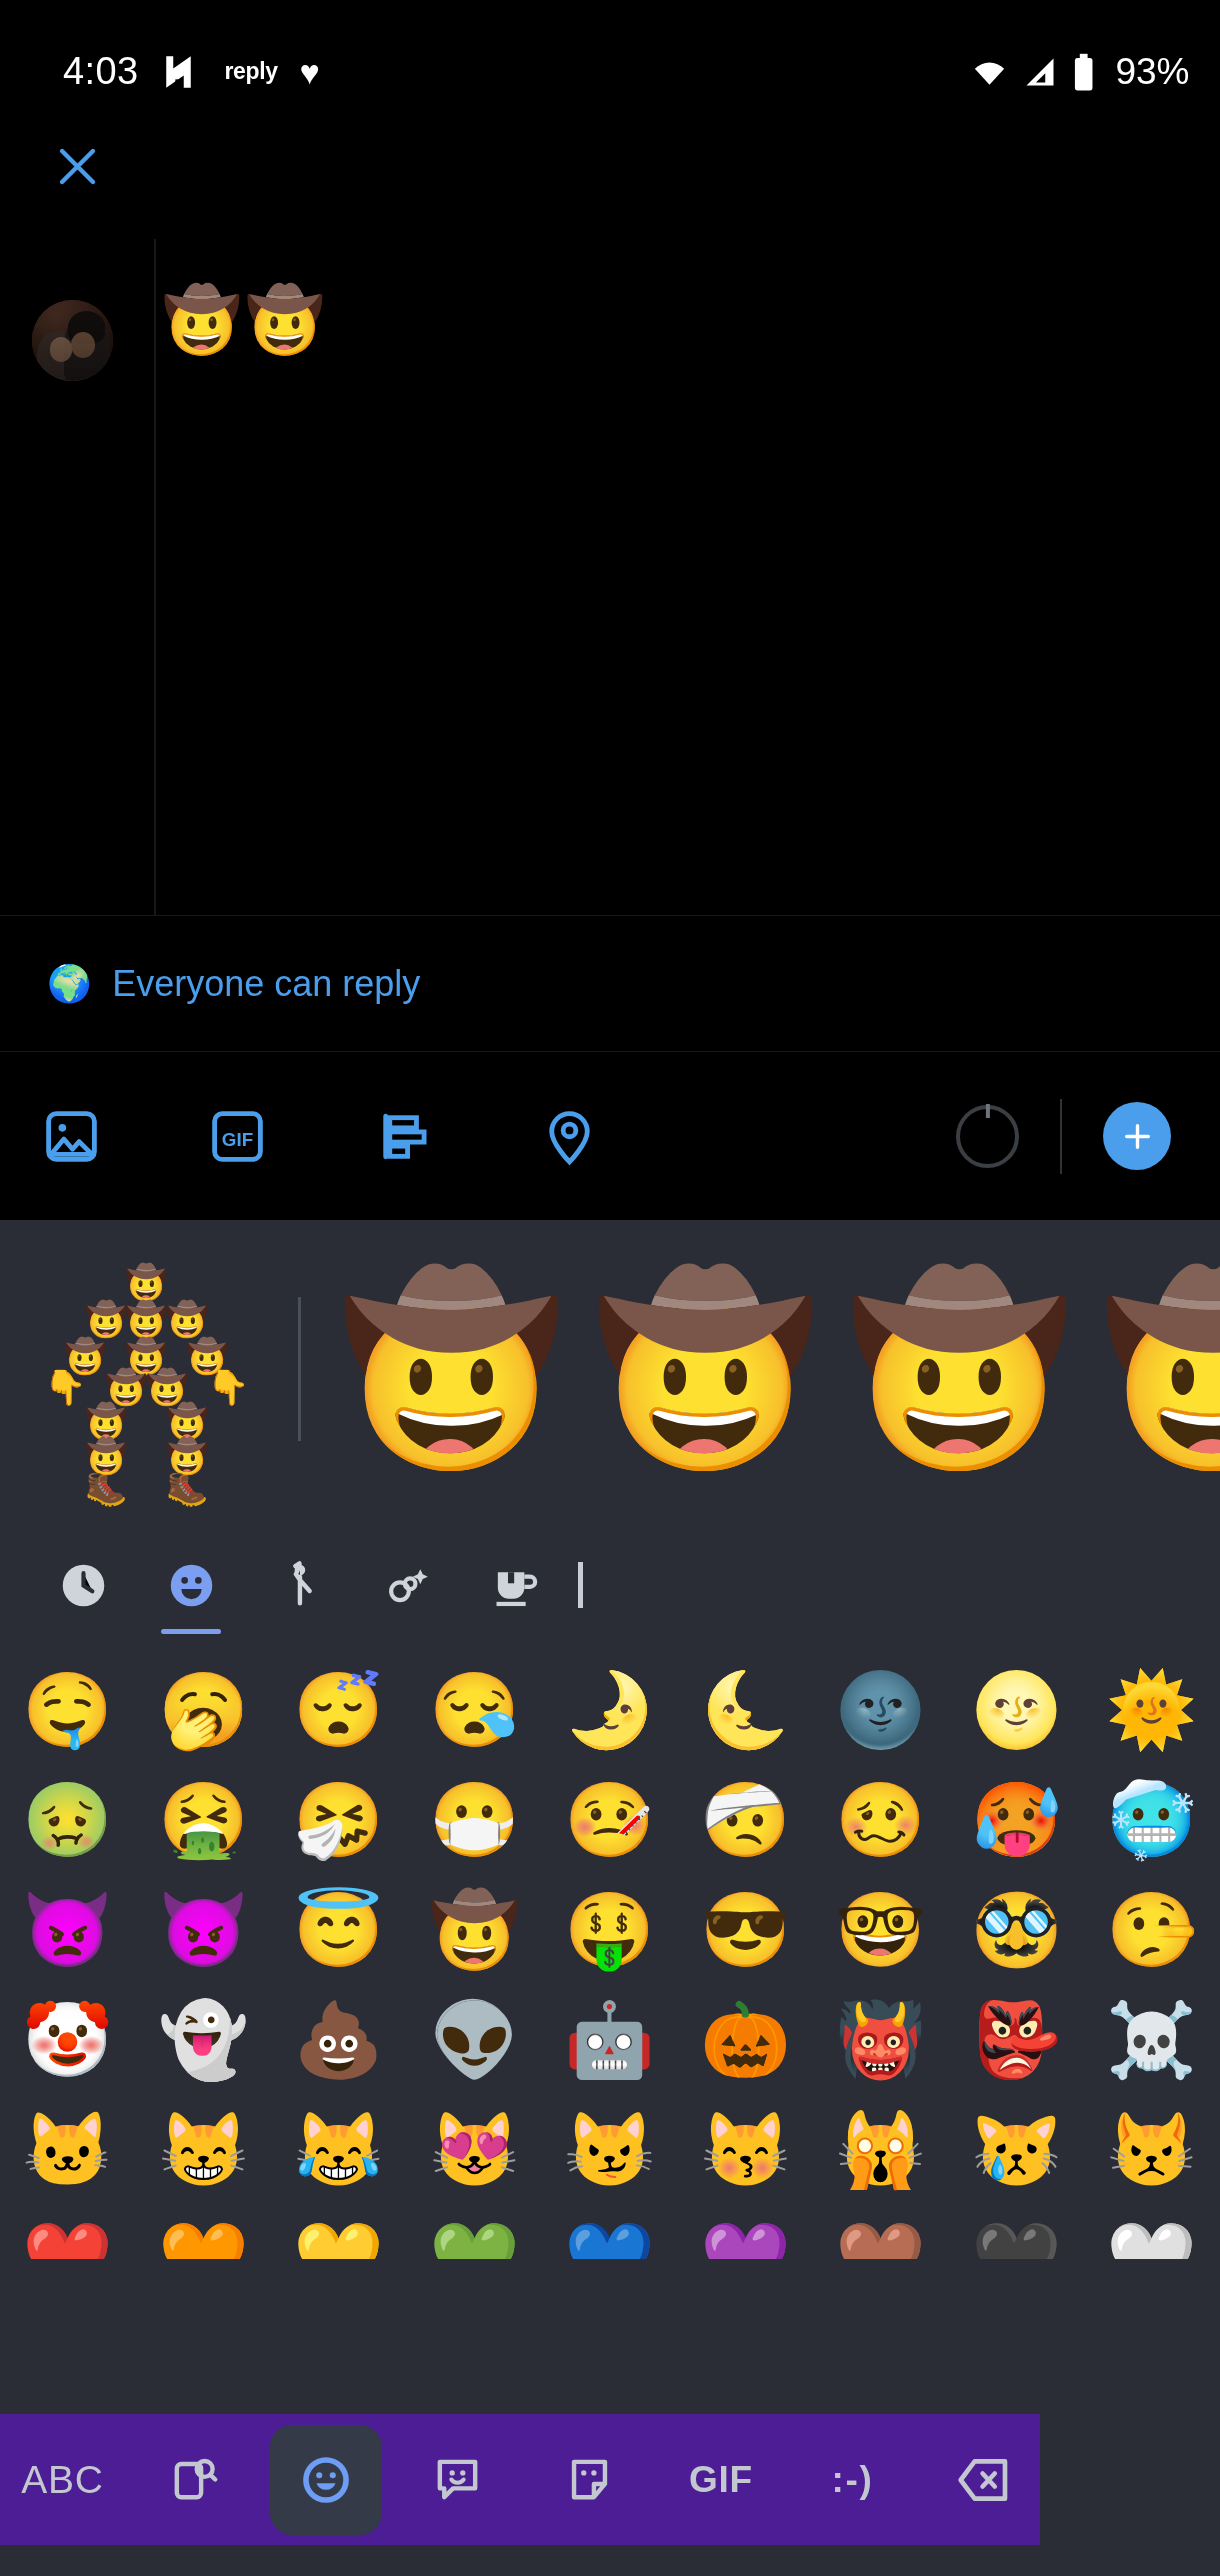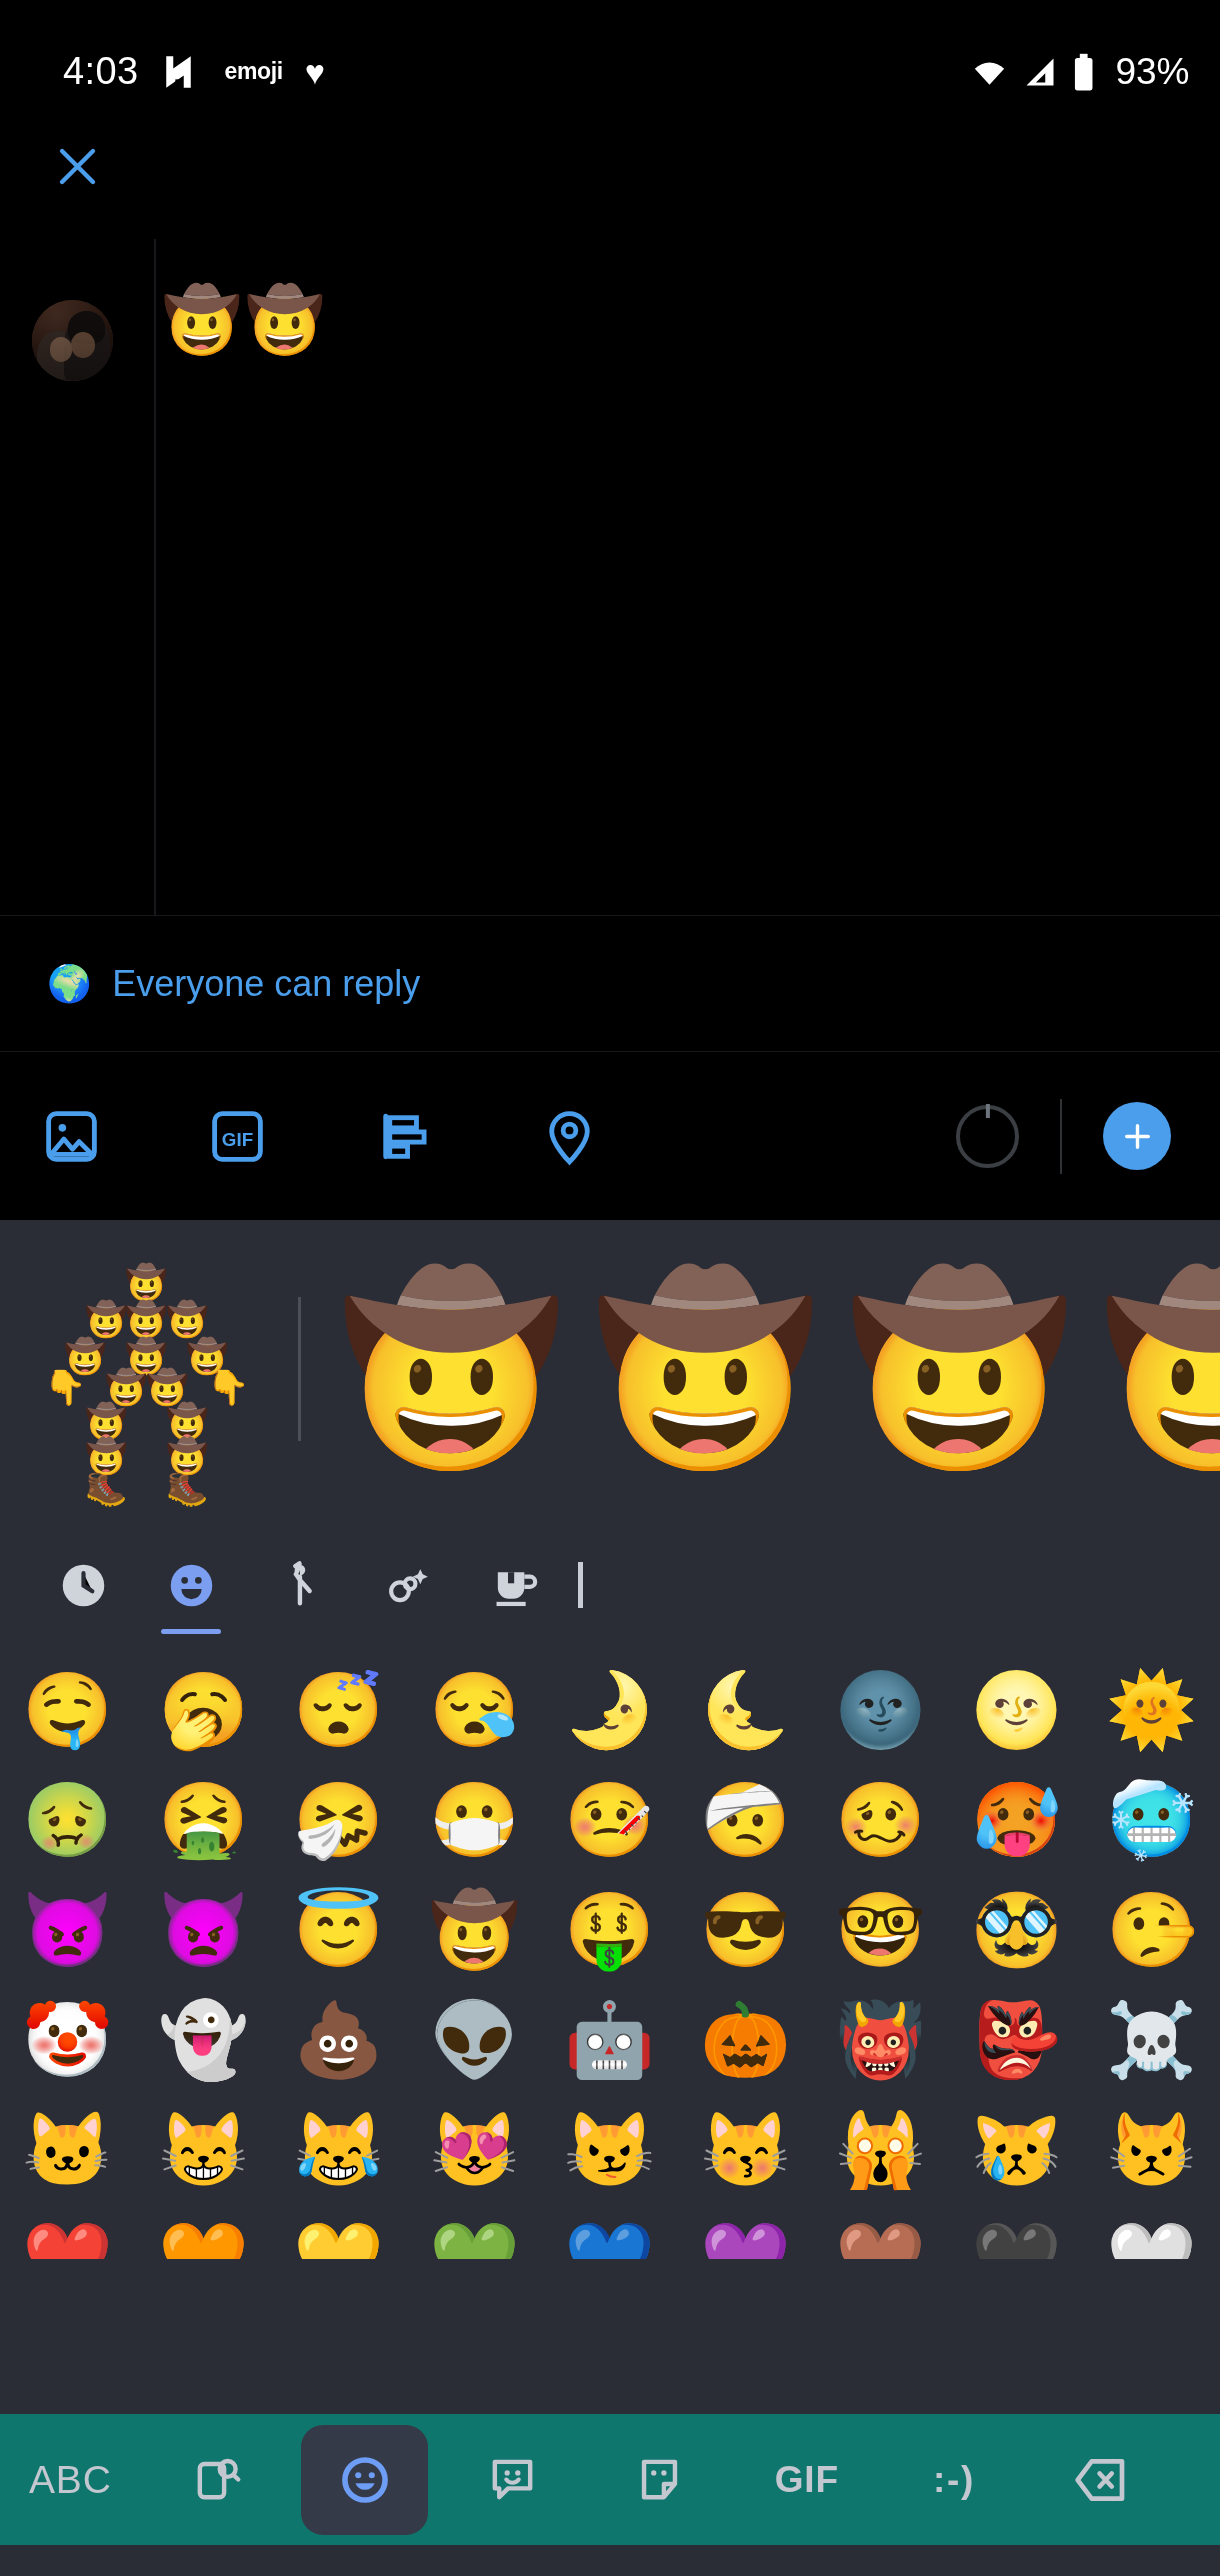--- a/index.html
+++ b/index.html
@@ -161,22 +161,22 @@
   .emoji-row { display: flex; height: 110px; }
   .emoji-cell {
     width: 136px; height: 110px;
     display: flex; align-items: center; justify-content: center;
     font-size: 73px; line-height: 1;
   }
   .emoji-row.clipped { height: 54px; overflow: hidden; }
 
   
   .kb-bottom {
-    height: 131px; width: 1220px; display: flex; align-items: center;
-    background: #0f766e;
+    height: 131px; width: 1040px; display: flex; align-items: center;
+    background: #4c1d95;
   }
   .kbb { width: 127px; height: 110px; display: flex; align-items: center;
          justify-content: center; color: #c3c7cf; position: relative; }
   .kbb:first-child { margin-left: 6.8px; }
   .kbb + .kbb { margin-left: 20.3px; }
   .kbb.sel { background: #343a47; border-radius: 22px; color: #6e9df5; }
   .kbb-abc { font-size: 39px; letter-spacing: 0.8px; color: #c3c7cf; }
   .kbb-gif { font-size: 37px; font-weight: bold; letter-spacing: 0.8px; color: #c3c7cf; }
   .kbb-kao { font-size: 37px; font-weight: bold; color: #c3c7cf; letter-spacing: 1.7px; }
 
@@ -191,21 +191,21 @@
 
 <div id="app">
 
   <div class="statusbar">
     <div class="sb-left">
       <div class="sb-clock">4:03</div>
       <svg class="ico-nest" viewBox="0 0 24 24">
         <path fill="#fff" d="M3 3h4v7l10-7v18h-4v-7L3 21z"></path>
         <rect x="8.2" y="16.2" width="4" height="4.8" fill="#000"></rect>
       </svg>
-      <div class="ico-hulu">emoji</div>
+      <div class="ico-hulu">reply</div>
       <div class="ico-heart">♥</div>
     </div>
     <div class="sb-right">
       <svg width="37" height="37" viewBox="0 0 24 24">
         <path fill="#fff" d="M12 20 2.5 9.5a13.4 13.4 0 0 1 19 0z"></path>
       </svg>
       <svg width="36" height="36" viewBox="0 0 24 24">
         <path fill="#fff" d="M21 3v18H3z"></path>
         <path fill="#000" d="M15.5 12.8V19h-6.2z"></path>
       </svg>

